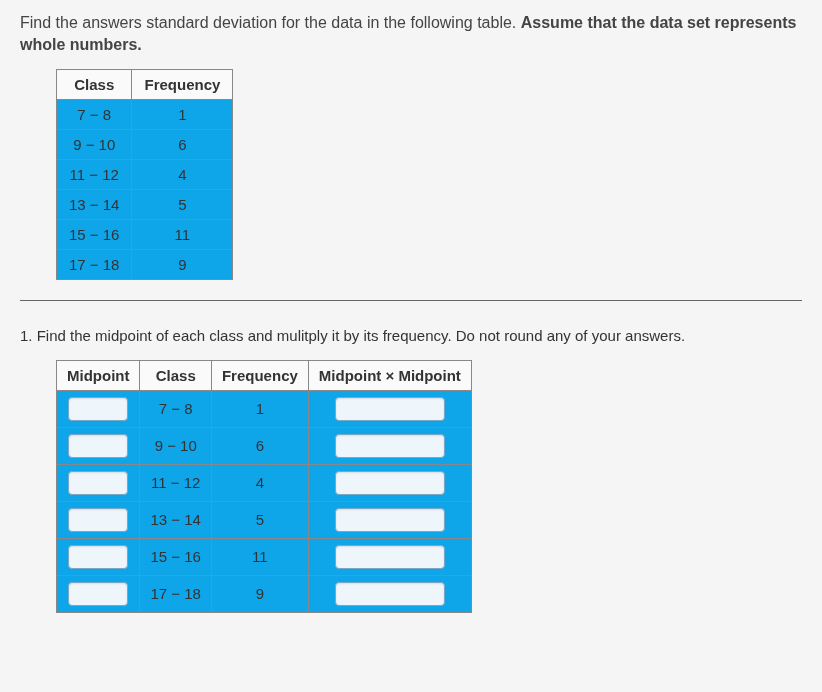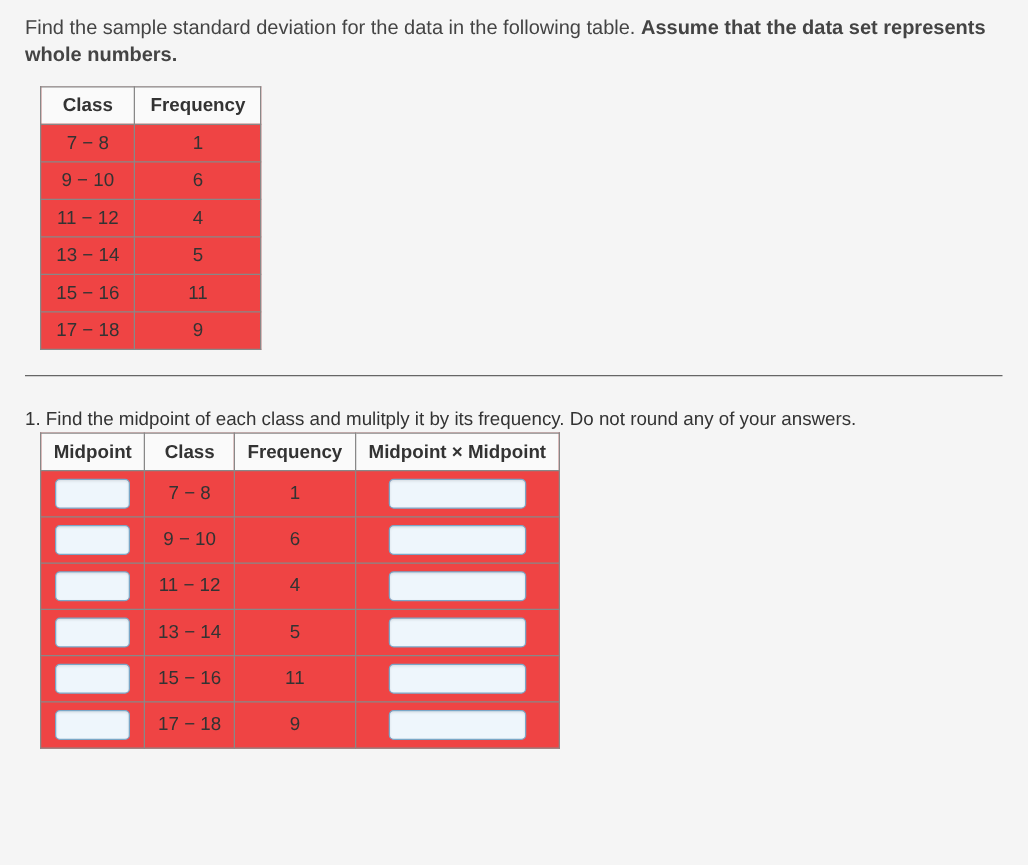--- a/index.html
+++ b/index.html
@@ -19,42 +19,43 @@
       font-size: 16px;
       line-height: 1.4;
       margin-bottom: 12px;
       color: #444;
     }
     .bold {
       font-weight: bold;
     }
     table {
       border-collapse: collapse;
-      background: #ef4444;
-      margin-left: 12px;
+      background: #0ea5e9;
+      margin-left: 36px;
       margin-bottom: 20px;
     }
     th, td {
       border: 1px solid #888;
       padding: 6px 12px;
       text-align: center;
       font-size: 15px;
     }
     th {
       font-weight: bold;
       background: #fafafa;
     }
     hr.divider {
       border: none;
       border-top: 1px solid #666;
       margin: 20px 0 24px 0;
     }
     .step-text {
       font-size: 15px;
       line-height: 1.4;
+      margin-bottom: 14px;
       color: #333;
     }
     .input-box {
       display: inline-block;
       width: 60px;
       height: 24px;
       background: #eef6fc;
       border: 1px solid #7aa7c7;
       border-radius: 4px;
       box-shadow: inset 0 1px 2px rgba(0,0,0,0.1);
@@ -64,21 +65,21 @@
       width: 110px;
     }
     .table2 th, .table2 td {
       padding: 6px 10px;
     }
   </style>
 </head>
 <body>
 
 <div class="question-text">
-  <span>Find the sample standard deviation for the data in the following table. </span><span class="bold">Assume that the data set represents whole numbers.</span>
+  <span>Find the answers standard deviation for the data in the following table. </span><span class="bold">Assume that the data set represents whole numbers.</span>
 </div>
 
 <table>
   <thead>
     <tr>
       <th>Class</th>
       <th>Frequency</th>
     </tr>
   </thead>
   <tbody>

